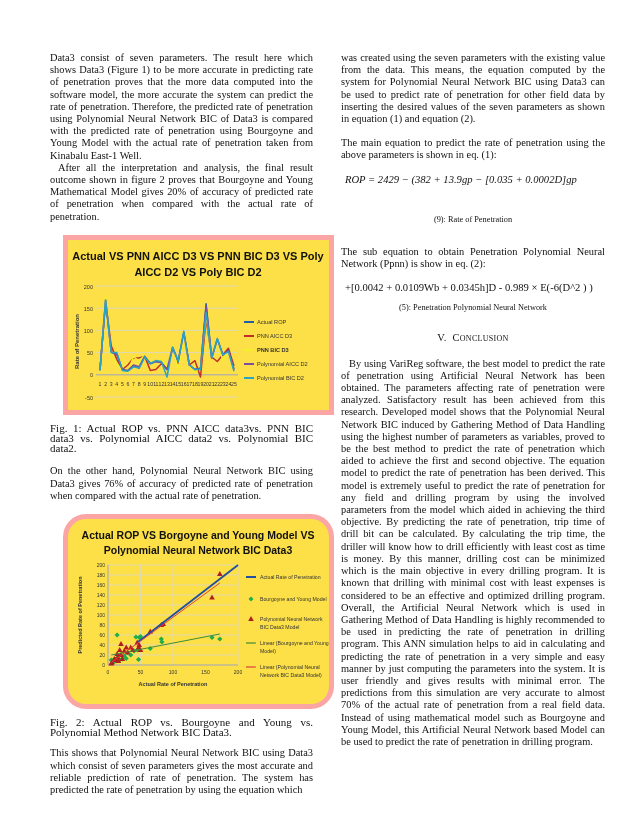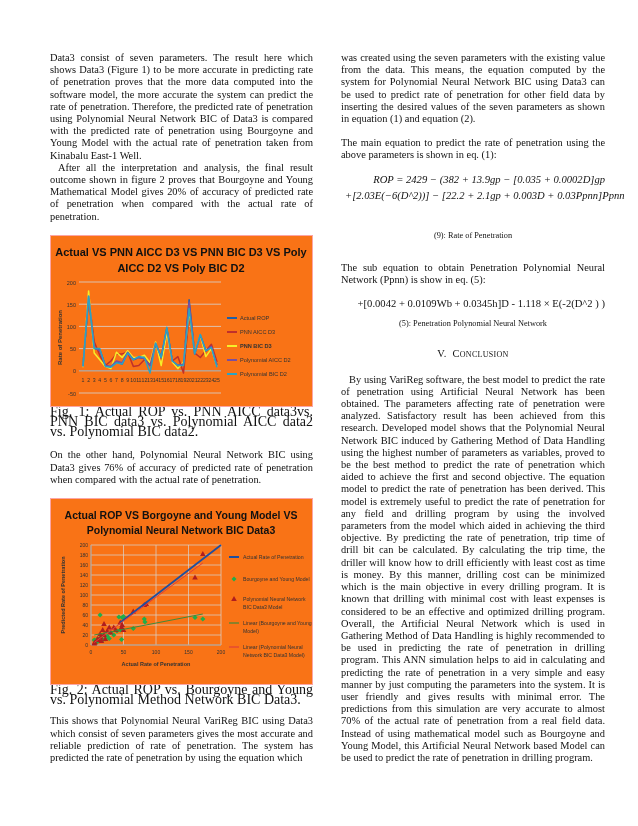--- a/index.html
+++ b/index.html
@@ -4,24 +4,24 @@
 <style>
   html, body { margin: 0; padding: 0; background: #ffffff; }
   body { width: 638px; height: 826px; position: relative; overflow: hidden;
          font-family: "Liberation Serif", "DejaVu Serif", serif; color: #111; }
   .col { position: absolute; top: 52px; width: 263px; font-size: 10.4px; line-height: 12.2px; }
   .col.left { left: 50px; }
   .col.right { left: 341px; width: 264px; }
   p { margin: 0; text-align: justify; }
   p.indent { text-indent: 8px; }
   .gap { height: 12px; }
-  .fig { border: 1px solid #fca5a5; background: #f97316; position: relative; }
+  .fig { border: 5px solid #fca5a5; background: #fde047; position: relative; margin-left: 13px; }
   .fig svg { display: block; }
-  .caption { font-size: 14px; line-height: 10.2px; margin-top: 0; text-align: justify; }
-  .eq { font-size: 10.6px; line-height: 16px; margin: 10px 0 6px 4px; white-space: nowrap; text-align: right; }
+  .caption { font-size: 11px; line-height: 10.2px; margin-top: 8px; text-align: justify; }
+  .eq { font-size: 10.6px; line-height: 16px; margin: 10px 0 6px 4px; white-space: nowrap; }
   .eqcap { font-size: 8.3px; text-align: center; margin: 6px 0 0 0; }
   .heading { text-align: center; font-size: 10.4px; letter-spacing: 0.3px; margin: 18px 0 12px 0; }
   .sc-big { font-size: 10.4px; }
   .sc-small { font-size: 8px; }
 </style>
 </head>
 <body>
 
 <div class="col left">
   <p>Data3 consist of seven parameters. The result here which shows Data3 (Figure 1) to be more accurate in predicting rate of penetration proves that the more data computed into the software model, the more accurate the system can predict the rate of penetration. Therefore, the predicted rate of penetration using Polynomial Neural Network BIC of Data3 is compared with the predicted rate of penetration using Bourgoyne and Young Model with the actual rate of penetration taken from Kinabalu East-1 Well.</p>
@@ -89,21 +89,21 @@
         <text x="189" y="140" font-size="5.6" font-family="&quot;Liberation Sans&quot;, &quot;DejaVu Sans&quot;, sans-serif" fill="#333" font-weight="normal">Polynomial BIC D2</text>
       </svg>
   </div>
   <div class="caption">Fig. 1: Actual ROP vs. PNN AICC data3vs. PNN BIC data3 vs. Polynomial AICC data2 vs. Polynomial BIC data2.</div>
 
   <div style="height:12px"></div>
   <p>On the other hand, Polynomial Neural Network BIC using Data3 gives 76% of accuracy of predicted rate of penetration when compared with the actual rate of penetration.</p>
 
   <div style="height:12px"></div>
 
-  <div class="fig" style="width:261px;height:185px;">
+  <div class="fig" style="width:261px;height:185px;border-radius:23px;">
     <svg id="chart2" width="261" height="185">
         <text x="130" y="20" text-anchor="middle" font-size="10.5" font-weight="bold" font-family="&quot;Liberation Sans&quot;, &quot;DejaVu Sans&quot;, sans-serif" fill="#111">Actual ROP VS Borgoyne and Young Model VS</text>
         <text x="130" y="35" text-anchor="middle" font-size="10.5" font-weight="bold" font-family="&quot;Liberation Sans&quot;, &quot;DejaVu Sans&quot;, sans-serif" fill="#111">Polynomial Neural Network BIC Data3</text>
         <line x1="40" x2="170" y1="146" y2="146" stroke="#d6d6d6" stroke-width="0.7"></line>
         <text x="37" y="148" text-anchor="end" font-size="5" font-family="&quot;Liberation Sans&quot;, &quot;DejaVu Sans&quot;, sans-serif" fill="#333">0</text>
         <line x1="40" x2="170" y1="136" y2="136" stroke="#d6d6d6" stroke-width="0.7"></line>
         <text x="37" y="138" text-anchor="end" font-size="5" font-family="&quot;Liberation Sans&quot;, &quot;DejaVu Sans&quot;, sans-serif" fill="#333">20</text>
         <line x1="40" x2="170" y1="126" y2="126" stroke="#d6d6d6" stroke-width="0.7"></line>
         <text x="37" y="128" text-anchor="end" font-size="5" font-family="&quot;Liberation Sans&quot;, &quot;DejaVu Sans&quot;, sans-serif" fill="#333">40</text>
         <line x1="40" x2="170" y1="116" y2="116" stroke="#d6d6d6" stroke-width="0.7"></line>
@@ -199,40 +199,39 @@
         <text x="192" y="126" font-size="5.2" font-family="&quot;Liberation Sans&quot;, &quot;DejaVu Sans&quot;, sans-serif" fill="#333">Linear (Bourgoyne and Young</text>
         <text x="192" y="134" font-size="5.2" font-family="&quot;Liberation Sans&quot;, &quot;DejaVu Sans&quot;, sans-serif" fill="#333">Model)</text>
         <line x1="178" x2="188" y1="148" y2="148" stroke="#e0403a" stroke-width="1.2"></line>
         <text x="192" y="150" font-size="5.2" font-family="&quot;Liberation Sans&quot;, &quot;DejaVu Sans&quot;, sans-serif" fill="#333">Linear (Polynomial Neural</text>
         <text x="192" y="158" font-size="5.2" font-family="&quot;Liberation Sans&quot;, &quot;DejaVu Sans&quot;, sans-serif" fill="#333">Network BIC Data3 Model)</text>
       </svg>
   </div>
   <div class="caption">Fig. 2: Actual ROP vs. Bourgoyne and Young vs. Polynomial Method Network BIC Data3.</div>
 
   <div style="height:10px"></div>
-  <p>This shows that Polynomial Neural VariReg BIC using Data3 which consist of seven parameters gives the most accurate and reliable prediction of rate of penetration. The system has predicted the rate of penetration by using the equation which</p>
+  <p>This shows that Polynomial Neural Network BIC using Data3 which consist of seven parameters gives the most accurate and reliable prediction of rate of penetration. The system has predicted the rate of penetration by using the equation which</p>
 </div>
 
 <div class="col right">
   <p>was created using the seven parameters with the existing value from the data. This means, the equation computed by the system for Polynomial Neural Network BIC using Data3 can be used to predict rate of penetration for other field data by inserting the desired values of the seven parameters as shown in equation (1) and equation (2).</p>
   <div class="gap"></div>
   <p>The main equation to predict the rate of penetration using the above parameters is shown in eq. (1):</p>
 
   <div class="eq">
     <div style="font-style:italic">ROP = 2429 − (382 + 13.9gp − [0.035 + 0.0002D]gp</div>
-    <div style="font-style:italic">+[2.03E(−6(D^2))] − [22.2 + 2.1gp + 0.003D + 0.03Ppnn]Ppnn</div>
   </div>
   <div style="height:14px"></div>
   <div class="eqcap">(9): Rate of Penetration</div>
 
   <div style="height:20px"></div>
-  <p>The sub equation to obtain Penetration Polynomial Neural Network (Ppnn) is show in eq. (5):</p>
+  <p>The sub equation to obtain Penetration Polynomial Neural Network (Ppnn) is show in eq. (2):</p>
 
   <div class="eq" style="font-family:'Liberation Serif',serif;">
-    <div>+[0.0042 + 0.0109Wb + 0.0345h]D - 1.118 × E(-2(D^2 ) )</div>
+    <div>+[0.0042 + 0.0109Wb + 0.0345h]D - 0.989 × E(-6(D^2 ) )</div>
   </div>
   <div class="eqcap">(5): Penetration Polynomial Neural Network</div>
 
   <div class="heading">
     <span>V.</span>&nbsp;
     <span class="sc-big">C</span><span class="sc-small">ONCLUSION</span>
   </div>
 
   <p class="indent">By using VariReg software, the best model to predict the rate of penetration using Artificial Neural Network has been obtained. The parameters affecting rate of penetration were analyzed. Satisfactory result has been achieved from this research. Developed model shows that the Polynomial Neural Network BIC induced by Gathering Method of Data Handling using the highest number of parameters as variables, proved to be the best method to predict the rate of penetration which aided to achieve the first and second objective. The equation model to predict the rate of penetration has been derived. This model is extremely useful to predict the rate of penetration for any field and drilling program by using the involved parameters from the model which aided in achieving the third objective. By predicting the rate of penetration, trip time of drill bit can be calculated. By calculating the trip time, the driller will know how to drill efficiently with least cost as time is money. By this manner, drilling cost can be minimized which is the main objective in every drilling program. It is known that drilling with minimal cost with least expenses is considered to be an effective and optimized drilling program. Overall, the Artificial Neural Network which is used in Gathering Method of Data Handling is highly recommended to be used in predicting the rate of penetration in drilling program. This ANN simulation helps to aid in calculating and predicting the rate of penetration in a very simple and easy manner by just computing the parameters into the system. It is user friendly and gives results with minimal error. The predictions from this simulation are very accurate to almost 70% of the actual rate of penetration from a real field data. Instead of using mathematical model such as Bourgoyne and Young Model, this Artificial Neural Network based Model can be used to predict the rate of penetration in drilling program.</p>
 </div>

